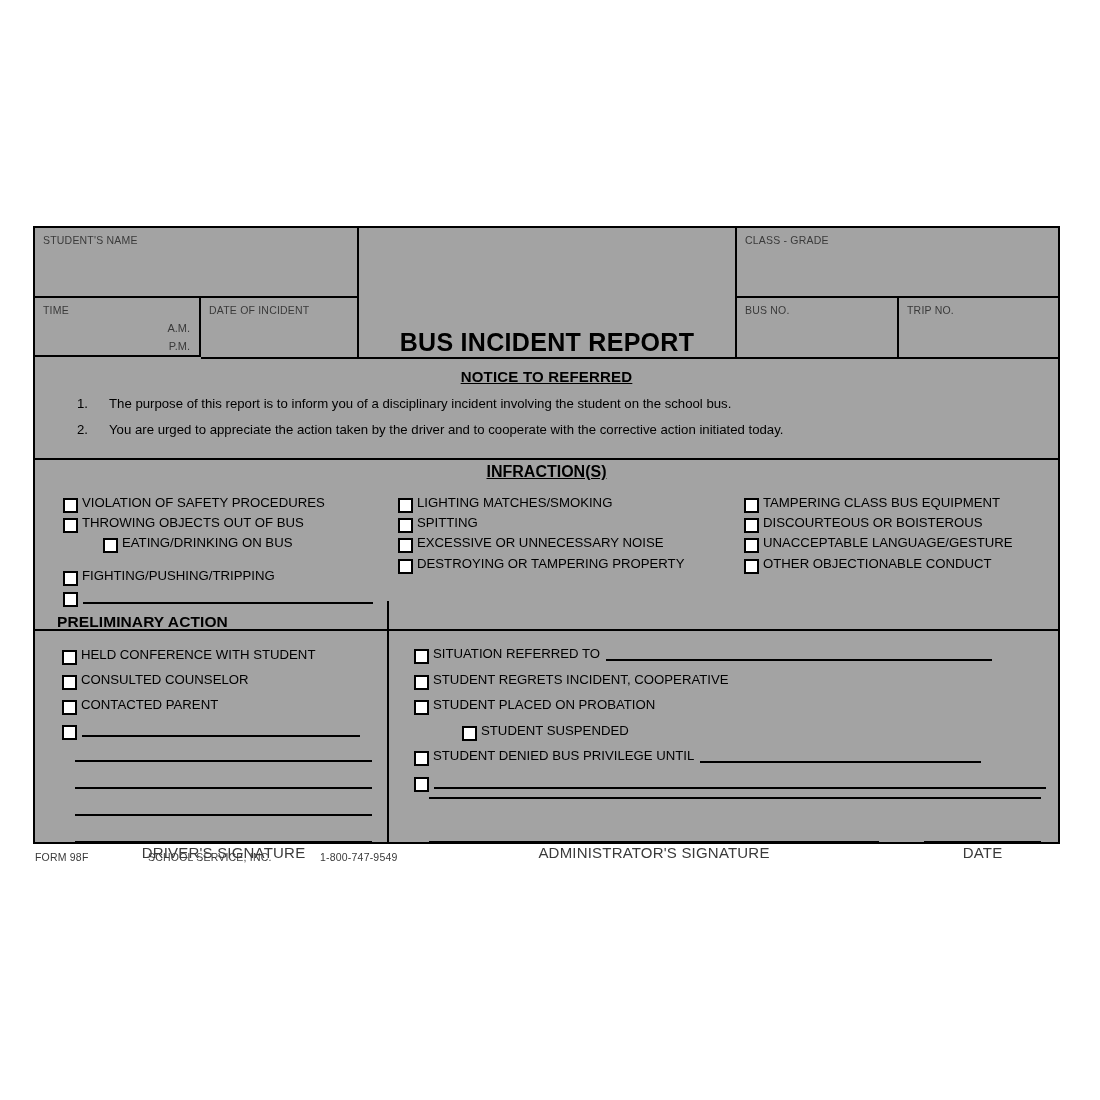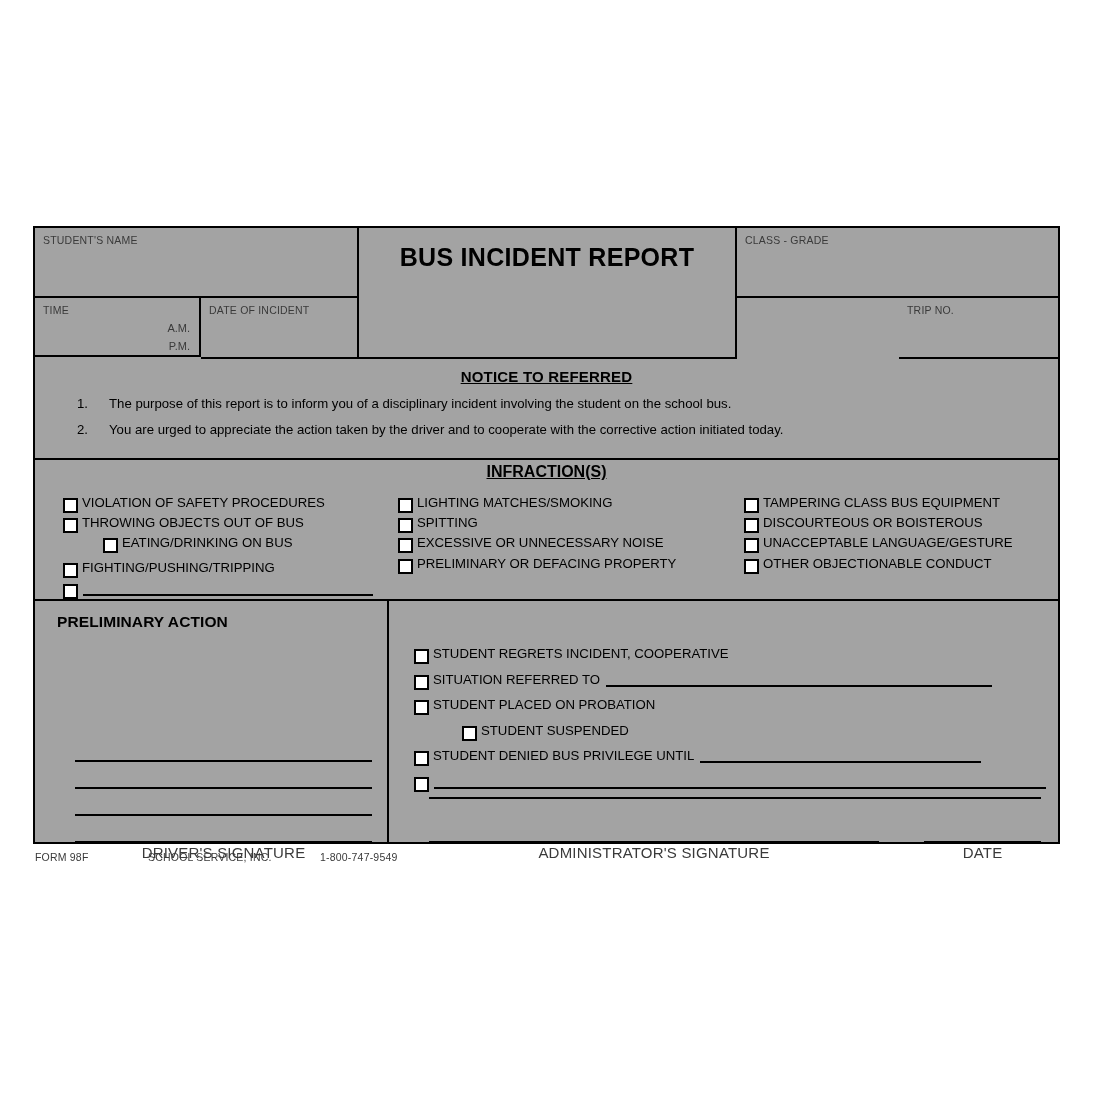--- a/index.html
+++ b/index.html
@@ -40,21 +40,21 @@
     font-size:10.5px;letter-spacing:.2px;color:#3a3a3a;
     position:absolute;left:8px;top:6px;white-space:nowrap;
   }
   .ampm{
     position:absolute;right:9px;font-size:11px;color:#3a3a3a;
   }
 
   #title-box{
     left:324px;top:0;width:378px;height:131px;
     border-right:2px solid #000;border-bottom:2px solid #000;
-    display:flex;align-items:flex-start;justify-content:center;
+    display:flex;align-items:flex-end;justify-content:center;
   }
   #title-text{
     font-size:25px;font-weight:bold;letter-spacing:.3px;
     margin-top:15px;white-space:nowrap;
   }
 
   
   #notice{
     left:0;top:131px;width:1023px;height:101px;
     border-bottom:2.5px solid #000;
@@ -64,21 +64,21 @@
     text-decoration:underline;margin-top:9px;letter-spacing:.2px;
   }
   .n-row{
     display:flex;font-size:13.2px;margin-top:11px;padding-left:42px;
   }
   .n-num{width:32px;flex:none;}
   .n-txt{white-space:nowrap;}
 
   
   #infr{
-    left:0;top:232px;width:1023px;height:141px;
+    left:0;top:232px;width:1023px;height:171px;
     border-bottom:2.5px solid #000;
   }
   #infr-title{
     text-align:center;font-size:16px;font-weight:bold;
     text-decoration:underline;margin-top:3px;position:relative;z-index:2;
   }
   .icol{position:absolute;top:36px;z-index:2;}
   #ic1{left:28px;}
   #ic2{left:363px;}
   #ic3{left:709px;}
@@ -160,20 +160,23 @@
   </div>
 
   <div class="blk" id="title-box">
     <div id="title-text">BUS INCIDENT REPORT</div>
   </div>
 
   <div class="blk hdr-cell" style="left:702px;top:0;width:321px;height:70px;border-right:none;">
     <span class="cap">CLASS - GRADE</span>
   </div>
 
+  <div class="blk hdr-cell" style="left:702px;top:70px;width:162px;height:61px;">
+    <span class="cap">BUS NO.</span>
+  </div>
 
   <div class="blk hdr-cell" style="left:864px;top:70px;width:159px;height:61px;border-right:none;">
     <span class="cap">TRIP NO.</span>
   </div>
 
   <div class="blk" id="notice">
     <div id="notice-title">NOTICE TO REFERRED</div>
     <div id="notice-list">
         <div class="n-row">
           <span class="n-num">1.</span>
@@ -190,21 +193,21 @@
     <div id="infr-title">INFRACTION(S)</div>
     <div class="icol" id="ic1">
         <div class="chk-row" style="margin-bottom: 3.2px;">
           <span class="box"></span>
           <span class="chk-lbl">VIOLATION OF SAFETY PROCEDURES</span>
         </div>
         <div class="chk-row" style="margin-bottom: 3.2px;">
           <span class="box"></span>
           <span class="chk-lbl">THROWING OBJECTS OUT OF BUS</span>
         </div>
-        <div class="chk-row" style="margin-bottom: 8px; padding-left: 40px;">
+        <div class="chk-row" style="margin-bottom: 16px; padding-left: 40px;">
           <span class="box"></span>
           <span class="chk-lbl">EATING/DRINKING ON BUS</span>
         </div>
         <div class="chk-row" style="margin-bottom: 3.2px;">
           <span class="box"></span>
           <span class="chk-lbl">FIGHTING/PUSHING/TRIPPING</span>
         </div>
         <div class="chk-row" style="margin-bottom: 3.2px;">
           <span class="box"></span>
           <span class="uline" style="width: 290px;"></span>
@@ -218,21 +221,21 @@
         <div class="chk-row" style="margin-bottom: 3.2px;">
           <span class="box"></span>
           <span class="chk-lbl">SPITTING</span>
         </div>
         <div class="chk-row" style="margin-bottom: 3.2px;">
           <span class="box"></span>
           <span class="chk-lbl">EXCESSIVE OR UNNECESSARY NOISE</span>
         </div>
         <div class="chk-row" style="margin-bottom: 3.2px;">
           <span class="box"></span>
-          <span class="chk-lbl">PRELIMINARY OR DEFACING PROPERTY</span>
+          <span class="chk-lbl">DESTROYING OR TAMPERING PROPERTY</span>
         </div>
       </div>
     <div class="icol" id="ic3">
         <div class="chk-row" style="margin-bottom: 3.2px;">
           <span class="box"></span>
           <span class="chk-lbl">TAMPERING CLASS BUS EQUIPMENT</span>
         </div>
         <div class="chk-row" style="margin-bottom: 3.2px;">
           <span class="box"></span>
           <span class="chk-lbl">DISCOURTEOUS OR BOISTEROUS</span>
@@ -243,38 +246,56 @@
         </div>
         <div class="chk-row" style="margin-bottom: 3.2px;">
           <span class="box"></span>
           <span class="chk-lbl">OTHER OBJECTIONABLE CONDUCT</span>
         </div>
       </div>
   </div>
 
   <div class="blk" id="prelim">
     <div class="sec-title" style="margin:12px 0 0 22px;">PRELIMINARY ACTION</div>
+    <div id="prelim-list" style="position:absolute;left:27px;top:47px;z-index:2;">
+        <div class="chk-row" style="margin-bottom: 8px;">
+          <span class="box"></span>
+          <span class="chk-lbl">HELD CONFERENCE WITH STUDENT</span>
+        </div>
+        <div class="chk-row" style="margin-bottom: 8px;">
+          <span class="box"></span>
+          <span class="chk-lbl">CONSULTED COUNSELOR</span>
+        </div>
+        <div class="chk-row" style="margin-bottom: 8px;">
+          <span class="box"></span>
+          <span class="chk-lbl">CONTACTED PARENT</span>
+        </div>
+        <div class="chk-row" style="margin-bottom: 8px;">
+          <span class="box"></span>
+          <span class="uline" style="width: 278px;"></span>
+        </div>
+      </div>
 
     <div class="wline" style="left:40px;top:159px;width:297px;"></div>
     <div class="wline" style="left:40px;top:186px;width:297px;"></div>
     <div class="wline" style="left:40px;top:213px;width:297px;"></div>
     <div class="wline" style="left:40px;top:240px;width:297px;"></div>
     <div class="sig-cap" style="left:40px;top:243px;width:297px;">DRIVER'S SIGNATURE</div>
   </div>
 
   <div class="blk" id="present">
     <div id="present-list" style="position:absolute;left:25px;top:46px;z-index:2;">
         <div class="chk-row" style="margin-bottom: 8.5px;">
           <span class="box"></span>
-          <span class="chk-lbl">STUDENT REGRETS INCIDENT, COOPERATIVE</span>
-        </div>
-        <div class="chk-row" style="margin-bottom: 8.5px;">
-          <span class="box"></span>
           <span class="chk-lbl">SITUATION REFERRED TO</span>
           <span class="uline" style="width: 386px; margin-left: 6px;"></span>
+        </div>
+        <div class="chk-row" style="margin-bottom: 8.5px;">
+          <span class="box"></span>
+          <span class="chk-lbl">STUDENT REGRETS INCIDENT, COOPERATIVE</span>
         </div>
         <div class="chk-row" style="margin-bottom: 8.5px;">
           <span class="box"></span>
           <span class="chk-lbl">STUDENT PLACED ON PROBATION</span>
         </div>
         <div class="chk-row" style="margin-bottom: 8.5px; padding-left: 48px;">
           <span class="box"></span>
           <span class="chk-lbl">STUDENT SUSPENDED</span>
         </div>
         <div class="chk-row" style="margin-bottom: 8.5px;">

